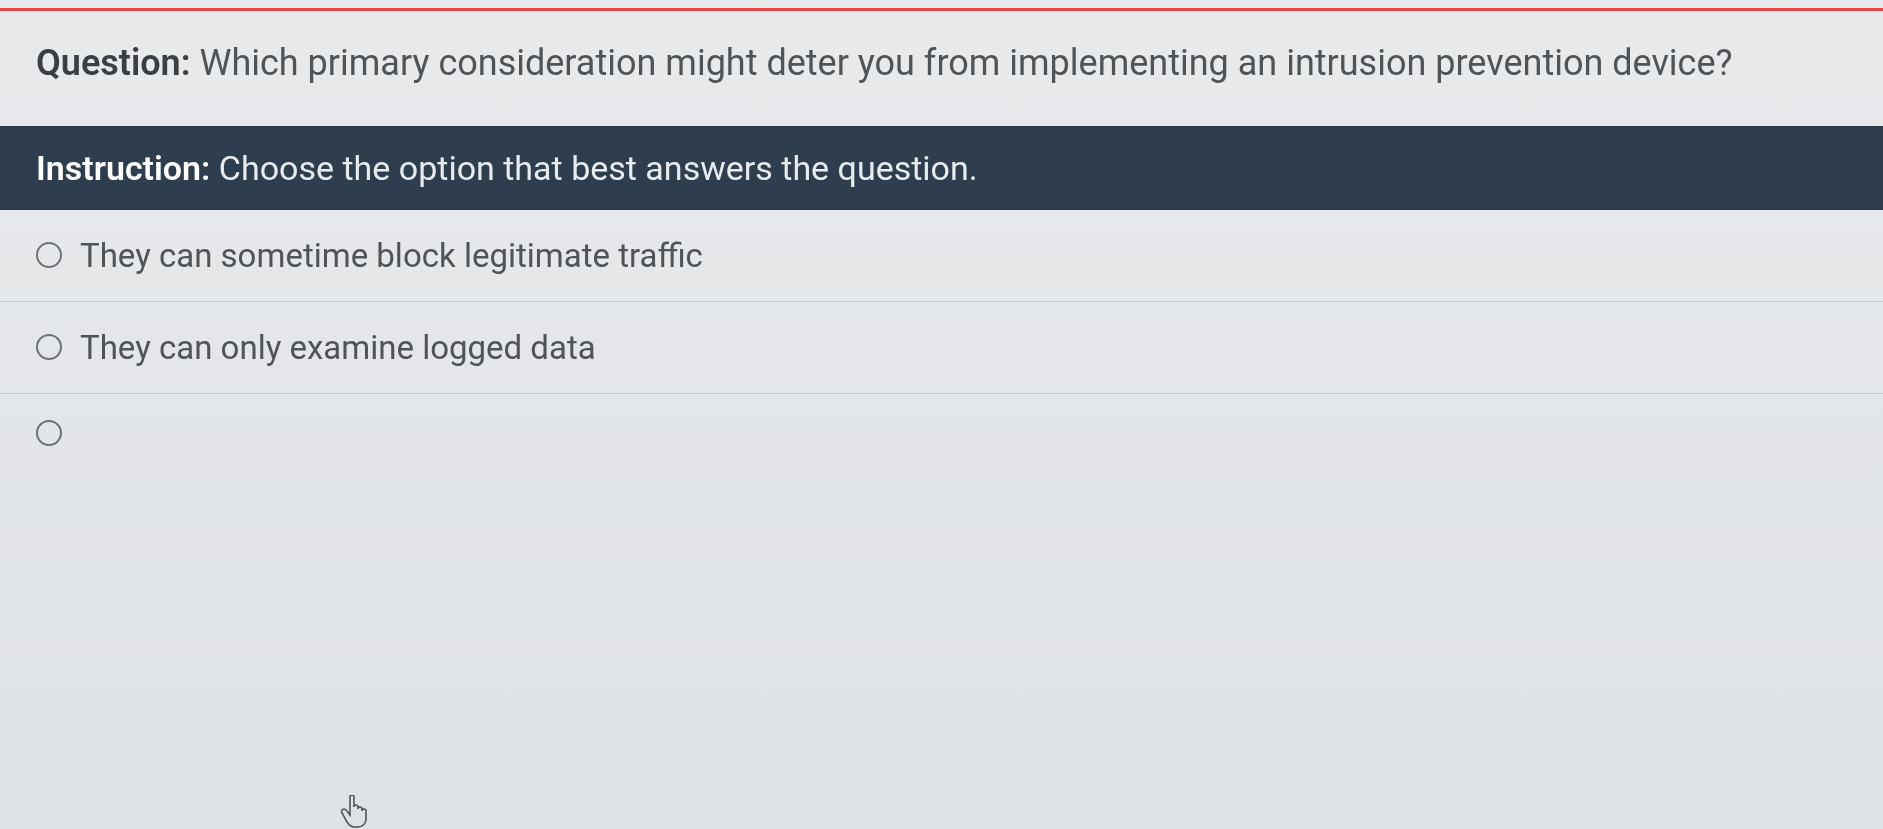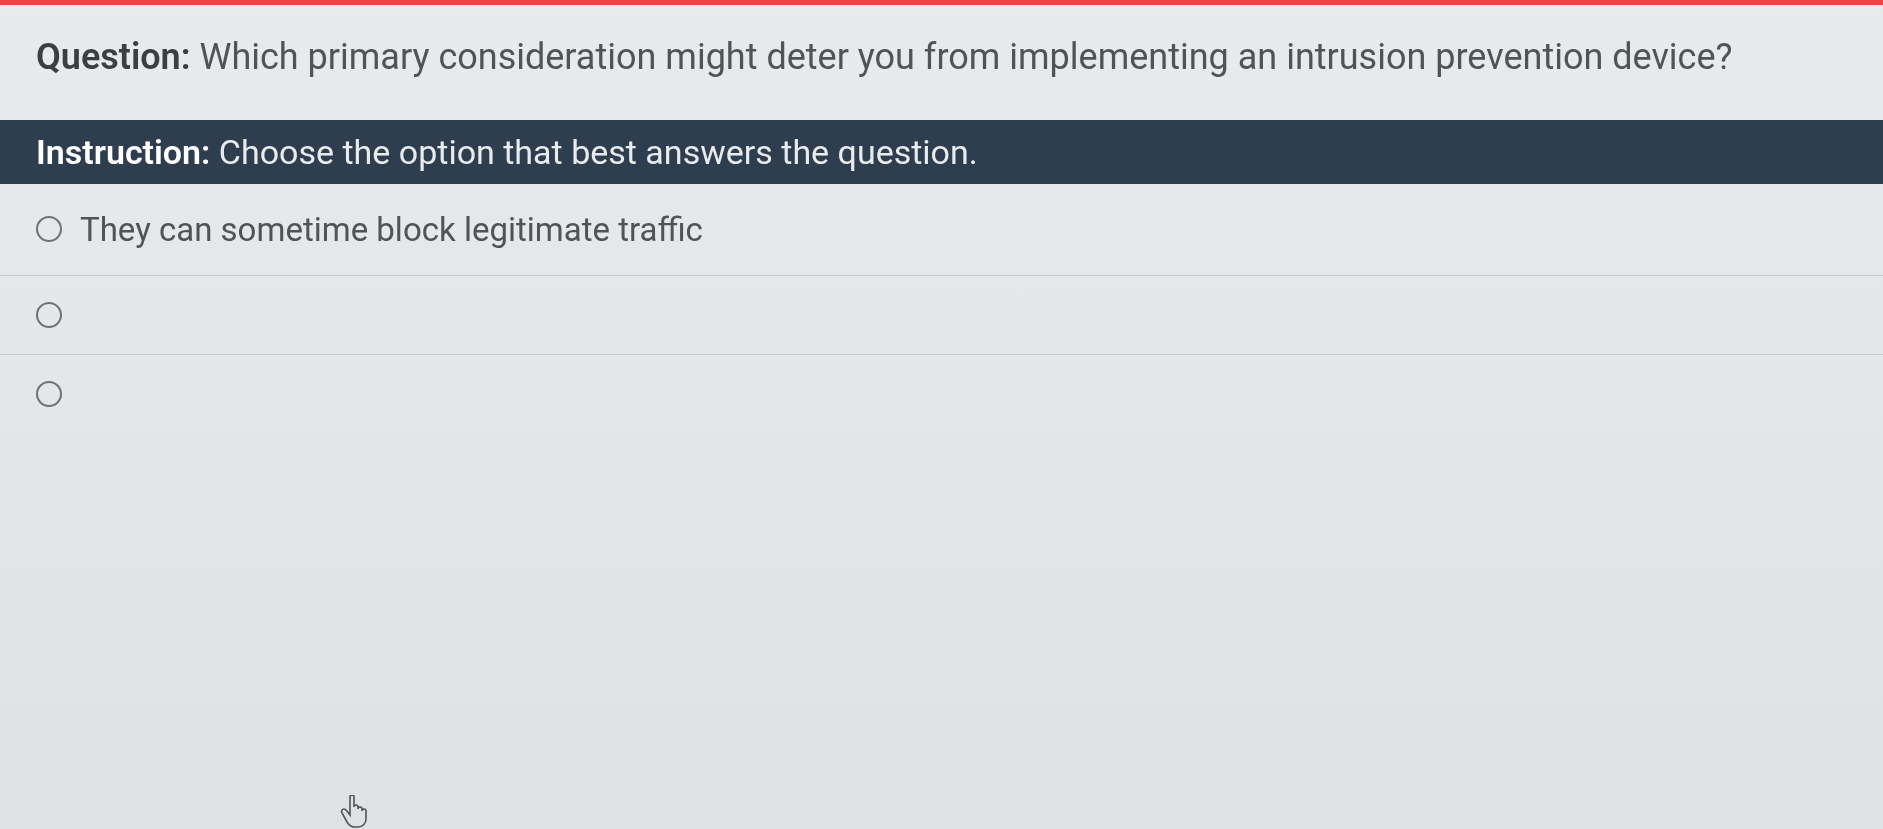--- a/index.html
+++ b/index.html
@@ -10,37 +10,38 @@
   body {
     font-family: -apple-system, BlinkMacSystemFont, "Segoe UI", Roboto, Helvetica, Arial, sans-serif;
     background: linear-gradient(to bottom, #e8eaec 0%, #dfe2e5 100%);
     width: 1883px;
     height: 829px;
     overflow: hidden;
     color: #3a3f44;
   }
   .quiz-container {
     width: 100%;
-    border-top: 5px solid #ef4444;
+    border-top: 3px solid #ef4444;
+    margin-top: 8px;
   }
   .question-block {
     padding: 28px 36px 38px 36px;
     font-size: 36px;
     font-weight: 400;
     color: #4e5458;
     line-height: 1.35;
   }
   .question-block .label {
     font-weight: 600;
     color: #3a3f44;
   }
   .instruction-bar {
     background: #2f3e4e;
     color: #e8ecef;
-    padding: 12px 36px;
+    padding: 22px 36px;
     font-size: 34px;
     font-weight: 400;
   }
   .instruction-bar .label {
     font-weight: 600;
     color: #ffffff;
   }
   .options-list {
     width: 100%;
   }
@@ -94,20 +95,21 @@
 
     <div class="option-row">
       <span class="radio-circle"></span>
       <span class="option-text">They can sometime block legitimate traffic</span>
     </div>
 
 
 
     <div class="option-row">
       <span class="radio-circle"></span>
+      <span class="option-text">They can only examine logged data</span>
     </div>
 
     <div class="option-row" style="border-bottom:none;">
       <span class="radio-circle"></span>
     </div>
 
   </div>
 </div>
 
 <svg class="cursor-icon" viewBox="0 0 28 34">

